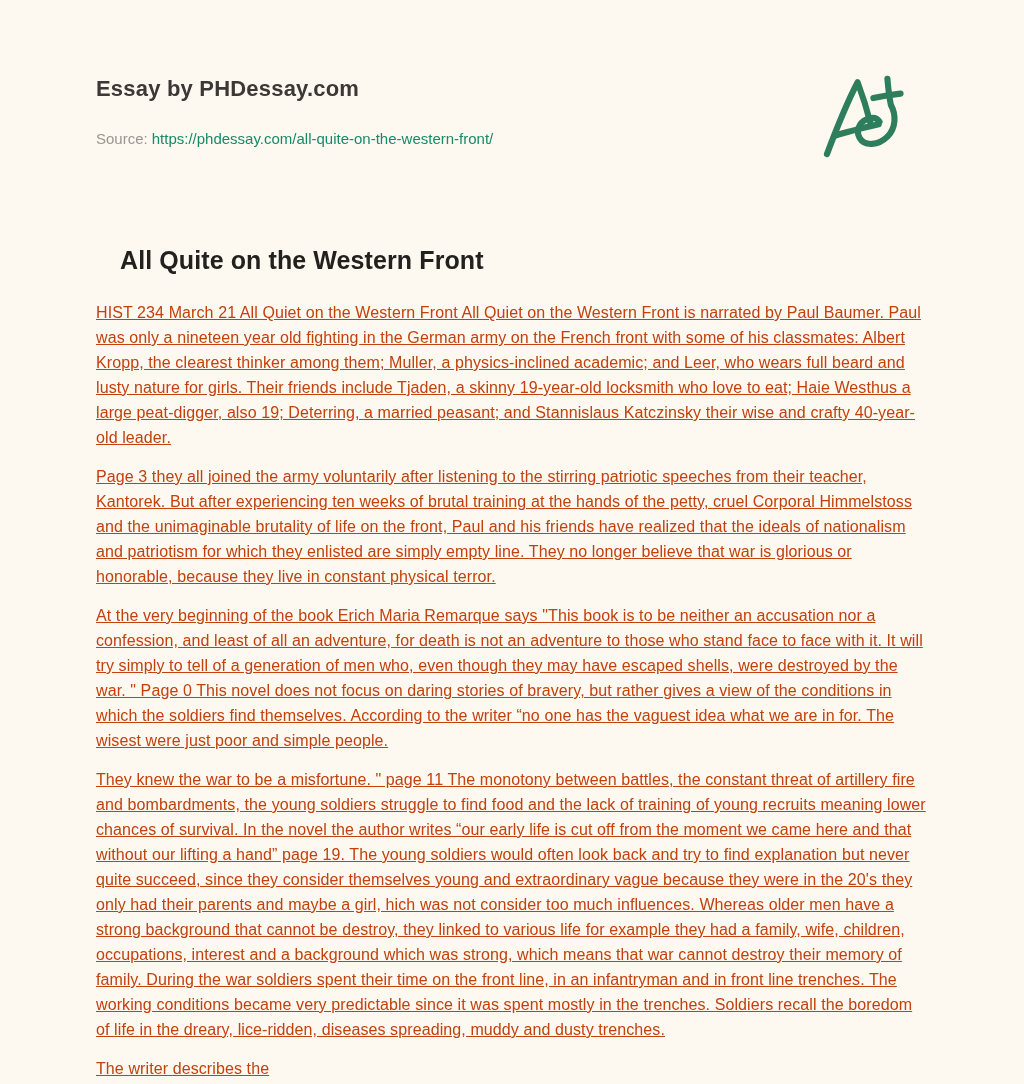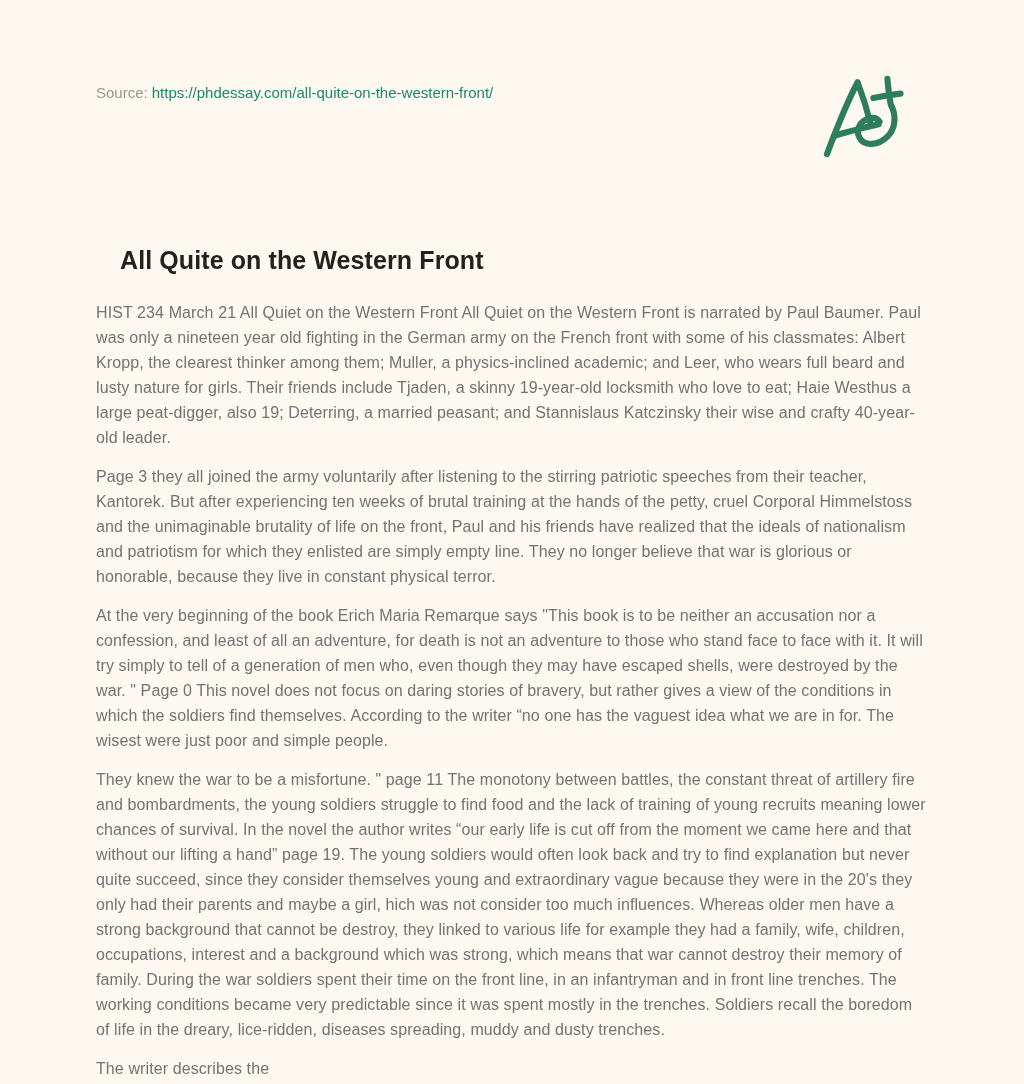--- a/index.html
+++ b/index.html
@@ -23,21 +23,21 @@
     justify-content: space-between;
     align-items: flex-start;
   }
   .brand-title {
     font-size: 22px;
     font-weight: 700;
     color: #3b3835;
     letter-spacing: 0.2px;
   }
   .source-line {
-    margin-top: 8px;
+    margin-top: 28px;
     font-size: 15px;
     color: #9a968f;
   }
   .source-line a {
     color: #178a6b;
     text-decoration: none;
     margin-left: 4px;
   }
   .logo {
     width: 88px;
@@ -53,32 +53,34 @@
     color: #23211e;
     letter-spacing: 0.1px;
     margin-left: 24px;
   }
   .essay-body {
     margin-top: 25px;
   }
   .essay-body p {
     font-size: 16px;
     line-height: 25px;
-    color: #737373;
+    color: #c2410c;
     margin-bottom: 14px;
     letter-spacing: 0.1px;
+    text-decoration: underline;
   }
 </style>
 </head>
 <body>
 
 <div class="page">
 
   <div class="header-row">
     <div>
+      <div class="brand-title">Essay by PHDessay.com</div>
       <div class="source-line">
         <span>Source:</span><a href="#">https://phdessay.com/all-quite-on-the-western-front/</a>
       </div>
     </div>
 
     <svg class="logo" viewBox="0 0 100 105" fill="none" stroke="#2e7d5c" stroke-width="7" stroke-linecap="round" stroke-linejoin="round">
 
       <path d="M10 96 C22 64 34 35 45 14 C51 30 56 46 60 62"></path>
       <path d="M19 75 C35 70 52 66 69 62"></path>
 

